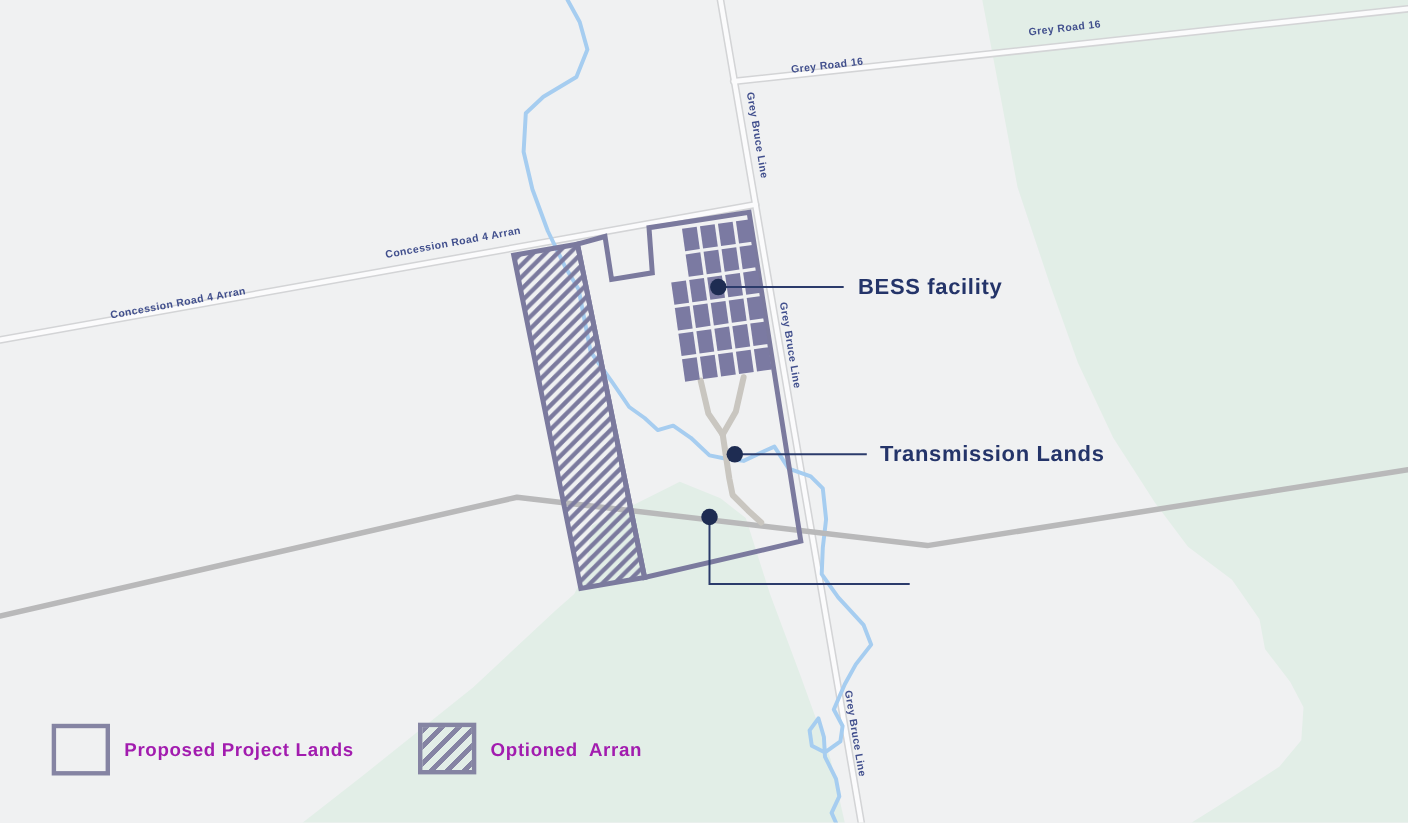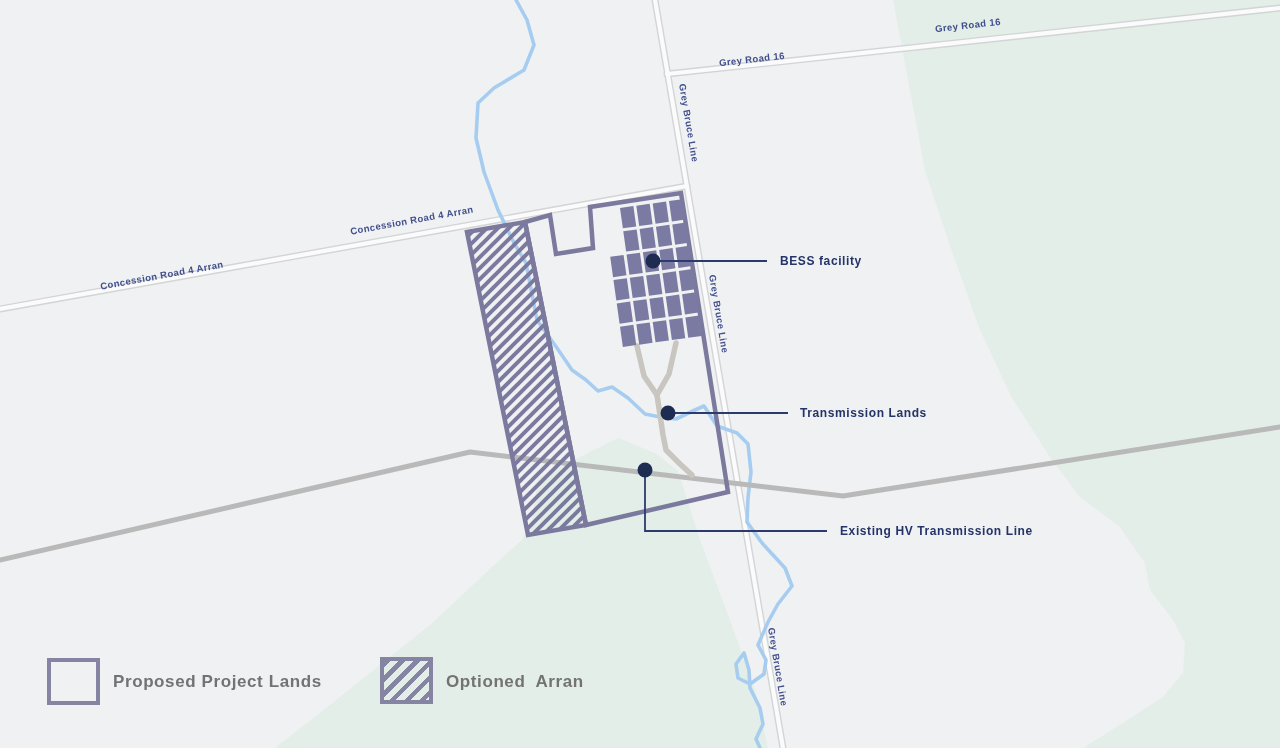--- a/index.html
+++ b/index.html
@@ -20,32 +20,32 @@
   .callout-line{fill:none;stroke:#2b3b6b;stroke-width:1.8;}
   .callout-dot{fill:#1e2c52;stroke:none;}
 
   .road-label{
     font-size:9.5px;font-weight:bold;fill:#414f8d;letter-spacing:0.4px;
     text-anchor:middle;dominant-baseline:middle;
   }
 
   .callout-label{
     position:absolute;height:18px;line-height:18px;
-    font-size:12px;font-weight:bold;color:#243469;letter-spacing:0.6px;
+    font-size:20px;font-weight:bold;color:#243469;letter-spacing:0.6px;
     white-space:nowrap;
   }
   .legend-swatch{position:absolute;width:53px;height:47px;box-sizing:border-box;
     border:4px solid #8584a3;background:transparent;}
   .legend-swatch.hatched{
     background:repeating-linear-gradient(135deg,#8584a3 0px,#8584a3 4.5px,
       transparent 4.5px,transparent 10.5px);
   }
   .legend-label{
     position:absolute;height:18px;line-height:18px;
-    font-size:17px;font-weight:bold;color:#737373;letter-spacing:0.6px;
+    font-size:17px;font-weight:bold;color:#a21caf;letter-spacing:0.6px;
     white-space:pre;
   }
 </style>
 </head>
 <body>
 
 <div class="stage">
 
   <svg width="1280" height="748" viewBox="0 0 1280 748">
     <defs>
@@ -128,21 +128,20 @@
       <path class="callout-line" d="M 668,413 L 788,413"></path>
       <path class="callout-line" d="M 645,470 L 645,531 L 827,531"></path>
       <circle class="callout-dot" cx="653" cy="261" r="7.5"></circle>
       <circle class="callout-dot" cx="668" cy="413" r="7.5"></circle>
       <circle class="callout-dot" cx="645" cy="470" r="7.5"></circle>
     </g>
   </svg>
 
   <div class="callout-label" style="left:780px;top:252px">BESS facility</div>
   <div class="callout-label" style="left:800px;top:404px">Transmission Lands</div>
-  <div class="callout-label" style="left:840px;top:522px">Existing HV Transmission Line</div>
 
   <div>
     <div class="legend-swatch" style="left:47px;top:658px"></div>
     <div class="legend-label" style="left:113px;top:673px">Proposed Project Lands</div>
     <div class="legend-swatch hatched" style="left:380px;top:657px"></div>
     <div class="legend-label" style="left:446px;top:673px">Optioned  Arran</div>
   </div>
 
 </div>
 

